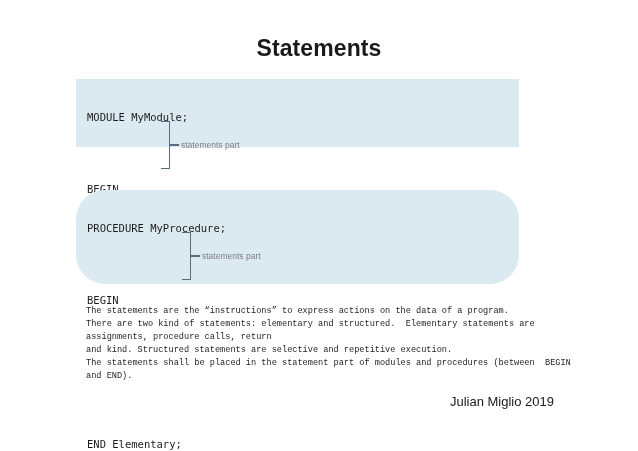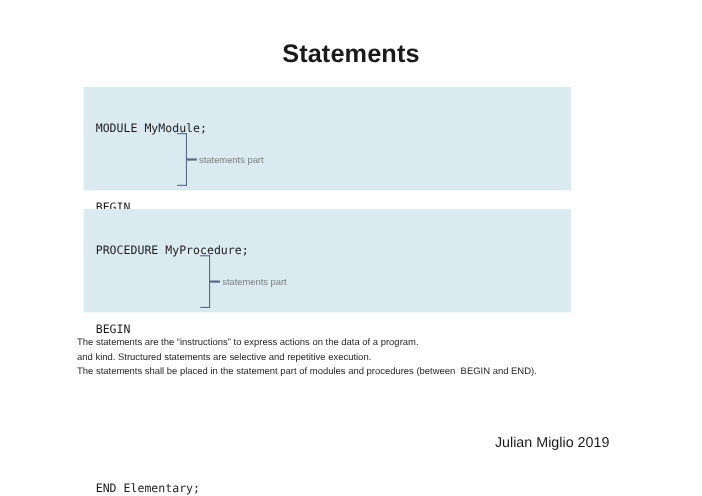--- a/index.html
+++ b/index.html
@@ -36,22 +36,22 @@
     line-height: 28px;
   }
 
   
   .code-box {
     position: absolute;
     left: 76px;
     width: 443px;
     background: #daeaf0;
   }
-  #code-box-1 { top: 79px;  height: 94px; }
-  #code-box-2 { top: 190px; height: 94px; }
+  #code-box-1 { top: 79px;  height: 68px; }
+  #code-box-2 { top: 190px; height: 94px; border-radius: 29px; }
 
   .code-lines {
     position: absolute;
     left: 11px;
     top: 8px;
     font-family: "DejaVu Sans Mono", "Liberation Mono", monospace;
     font-size: 10.5px;
     line-height: 12px;
     color: #1c1c1c;
     white-space: pre;
@@ -104,26 +104,27 @@
     margin-left: 9px;
     font-size: 8.5px;
     color: #7e7e7e;
     line-height: 10px;
     white-space: nowrap;
   }
 
   
   .body-text {
     position: absolute;
-    left: 70px;
+    left: 86px;
     top: 305px;
     width: 500px;
     font-size: 8.6px;
     line-height: 13.1px;
     color: #1f1f1f;
+    font-family: Liberation Mono, monospace;
   }
   .body-line { white-space: pre-wrap; }
 
   
   .signature {
     position: absolute;
     right: 84px;
     top: 394px;
     font-size: 13px;
     line-height: 16px;
@@ -176,19 +177,20 @@
       <span class="arm top"></span>
       <span class="spine"></span>
       <span class="arm bottom"></span>
       <span class="tick"></span>
     </div>
     <div class="annotation-label">statements part</div>
   </div>
 
   <div class="body-text">
     <div class="body-line">The statements are the “instructions” to express actions on the data of a program.</div>
+    <div class="body-line">There are two kind of statements: elementary and structured.  Elementary statements are assignments, procedure calls, return</div>
     <div class="body-line">and kind. Structured statements are selective and repetitive execution.</div>
     <div class="body-line">The statements shall be placed in the statement part of modules and procedures (between  BEGIN and END).</div>
   </div>
 
   <div class="signature">Julian Miglio 2019</div>
 
 </div>
 
 </body></html>

